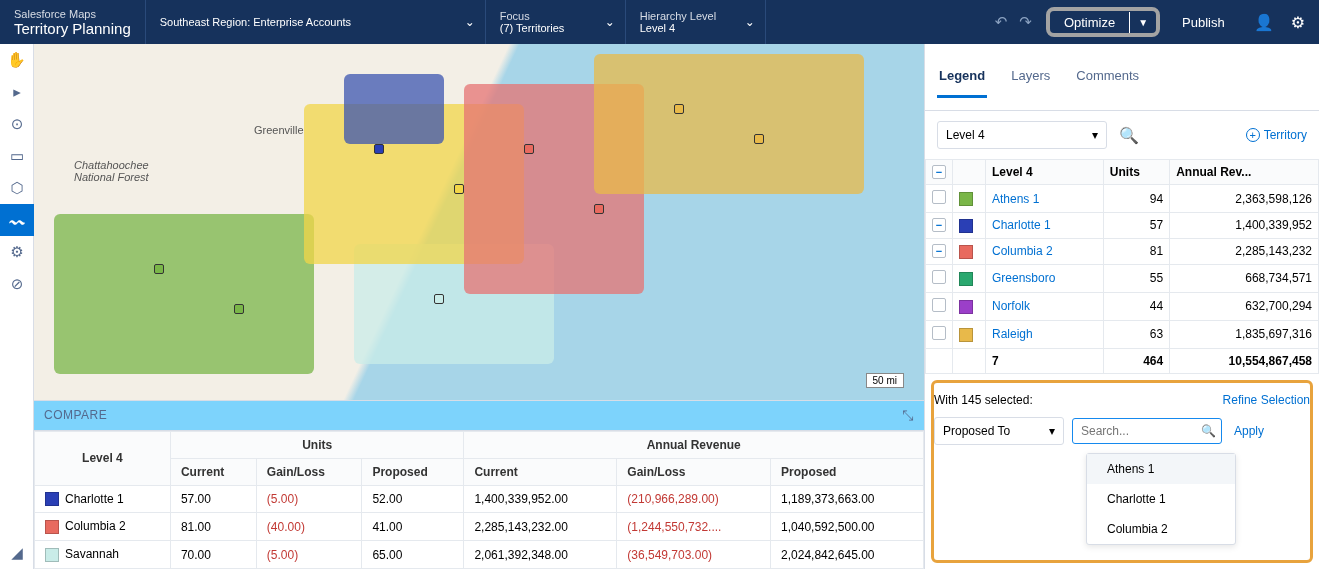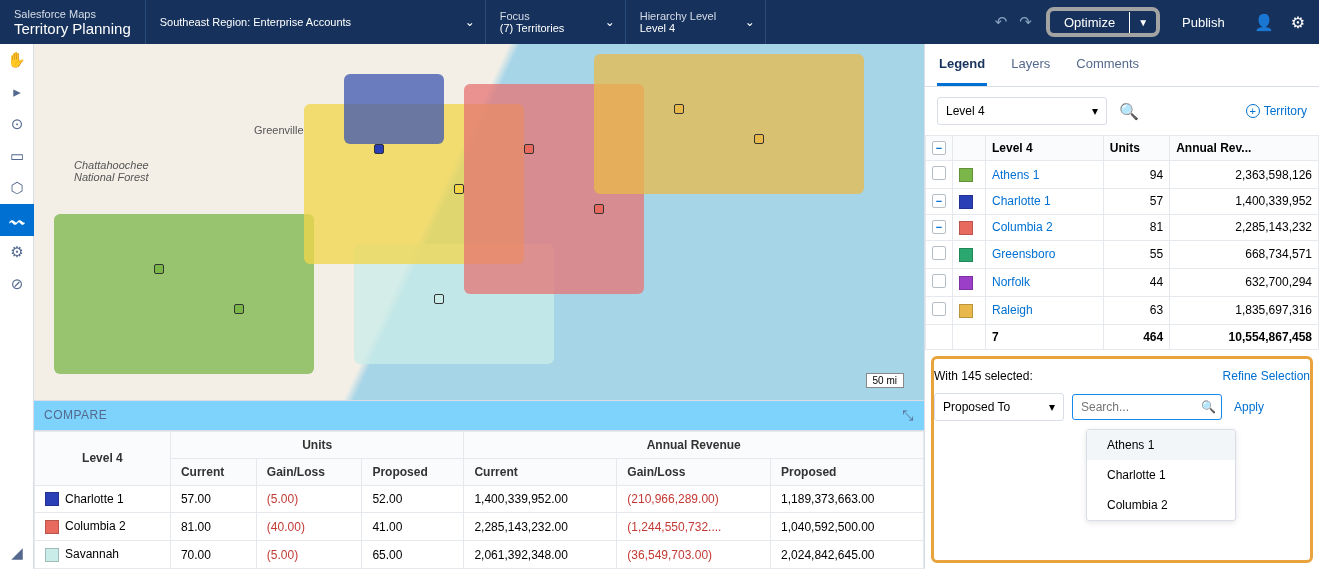--- a/index.html
+++ b/index.html
@@ -50,21 +50,21 @@
 .compare-close { cursor:pointer; color:#54698d; font-size:14px; }
 .ctable { width:100%; border-collapse: collapse; font-size:12px; }
 .ctable th, .ctable td { border:1px solid #e5e9ee; padding:6px 10px; text-align:left; }
 .ctable thead th { background:#fafbfc; font-weight:600; color:#333; }
 .ctable .group-head th { text-align:center; font-weight:600; }
 .neg { color:#c23934; }
 .sq { display:inline-block; width:14px; height:14px; vertical-align:middle; margin-right:6px; border:1px solid rgba(0,0,0,0.2); }
 
 
 .sidebar { width:395px; border-left:1px solid #d8dde6; display:flex; flex-direction:column; background:#fff; }
-.tabs { display:flex; border-bottom:1px solid #d8dde6; padding:0 12px; gap:22px;text-align:right; }
+.tabs { display:flex; border-bottom:1px solid #d8dde6; padding:12px 12px; gap:22px;text-align:right; }
 .tab { padding:12px 2px; font-size:13px; color:#54698d; cursor:pointer; }
 .tab.active { color:#16325c; font-weight:700; border-bottom:3px solid #0070d2; }
 .filter-row { display:flex; align-items:center; padding:10px 12px; gap:8px; }
 .level-dd { flex:0 0 170px; border:1px solid #d8dde6; border-radius:3px; padding:6px 8px; font-size:12px; display:flex; justify-content:space-between; align-items:center; cursor:pointer; }
 .search-ico { color:#54698d; padding:4px; cursor:pointer; }
 .add-terr { margin-left:auto; color:#0070d2; font-size:12px; cursor:pointer; display:flex; align-items:center; gap:4px; }
 .add-terr .plus { width:14px; height:14px; border-radius:50%; border:1.5px solid #0070d2; display:inline-flex; align-items:center; justify-content:center; font-size:11px; line-height:1; }
 
 .ltable { width:100%; border-collapse:collapse; font-size:12px; }
 .ltable th, .ltable td { border:1px solid #e5e9ee; padding:5px 6px; }

